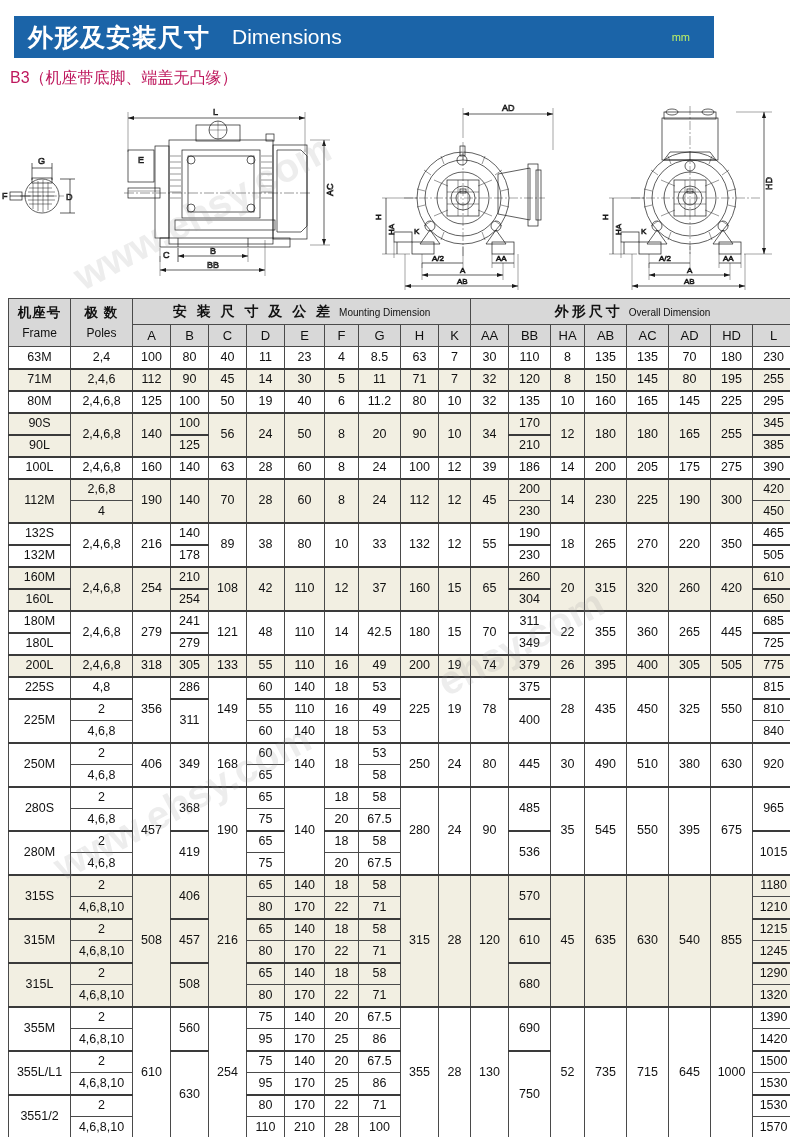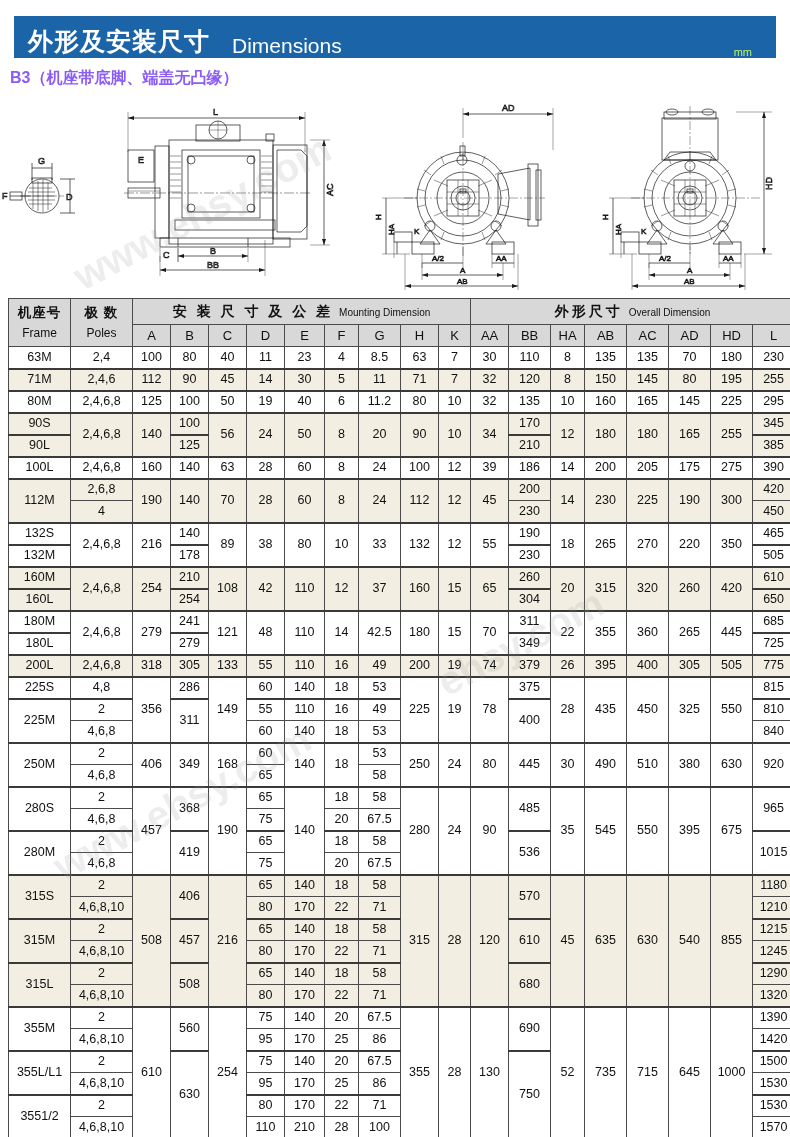--- a/index.html
+++ b/index.html
@@ -10,24 +10,24 @@
     background: #ffffff;
     font-family: "Liberation Sans", sans-serif;
     position: relative;
     overflow: hidden;
   }
 
   
   .header-bar {
     position: absolute;
     left: 14px; top: 16px;
-    width: 762px; height: 42px;
+    width: 700px; height: 42px;
     background: #1b64a8;
     display: flex;
-    align-items: flex-end;
+    align-items: center;
     padding: 0 14px;
   }
   .hdr-cn {
     color: #ffffff;
     font-size: 25px;
     font-weight: bold;
     letter-spacing: 1px;
     white-space: nowrap;
   }
   .hdr-en {
@@ -41,22 +41,22 @@
     font-size: 11px;
     margin-left: auto;
     padding-right: 10px;
   }
 
   
   .subtitle {
     position: absolute;
     left: 10px; top: 68px;
     font-size: 16px;
-    font-weight: bold;
-    color: #8b5cf6;
+    font-weight: normal;
+    color: #be185d;
     white-space: nowrap;
   }
 
   
   .drawings {
     position: absolute;
     left: 0; top: 90px;
     width: 790px; height: 200px;
   }
   .drawings svg { display:block; }

